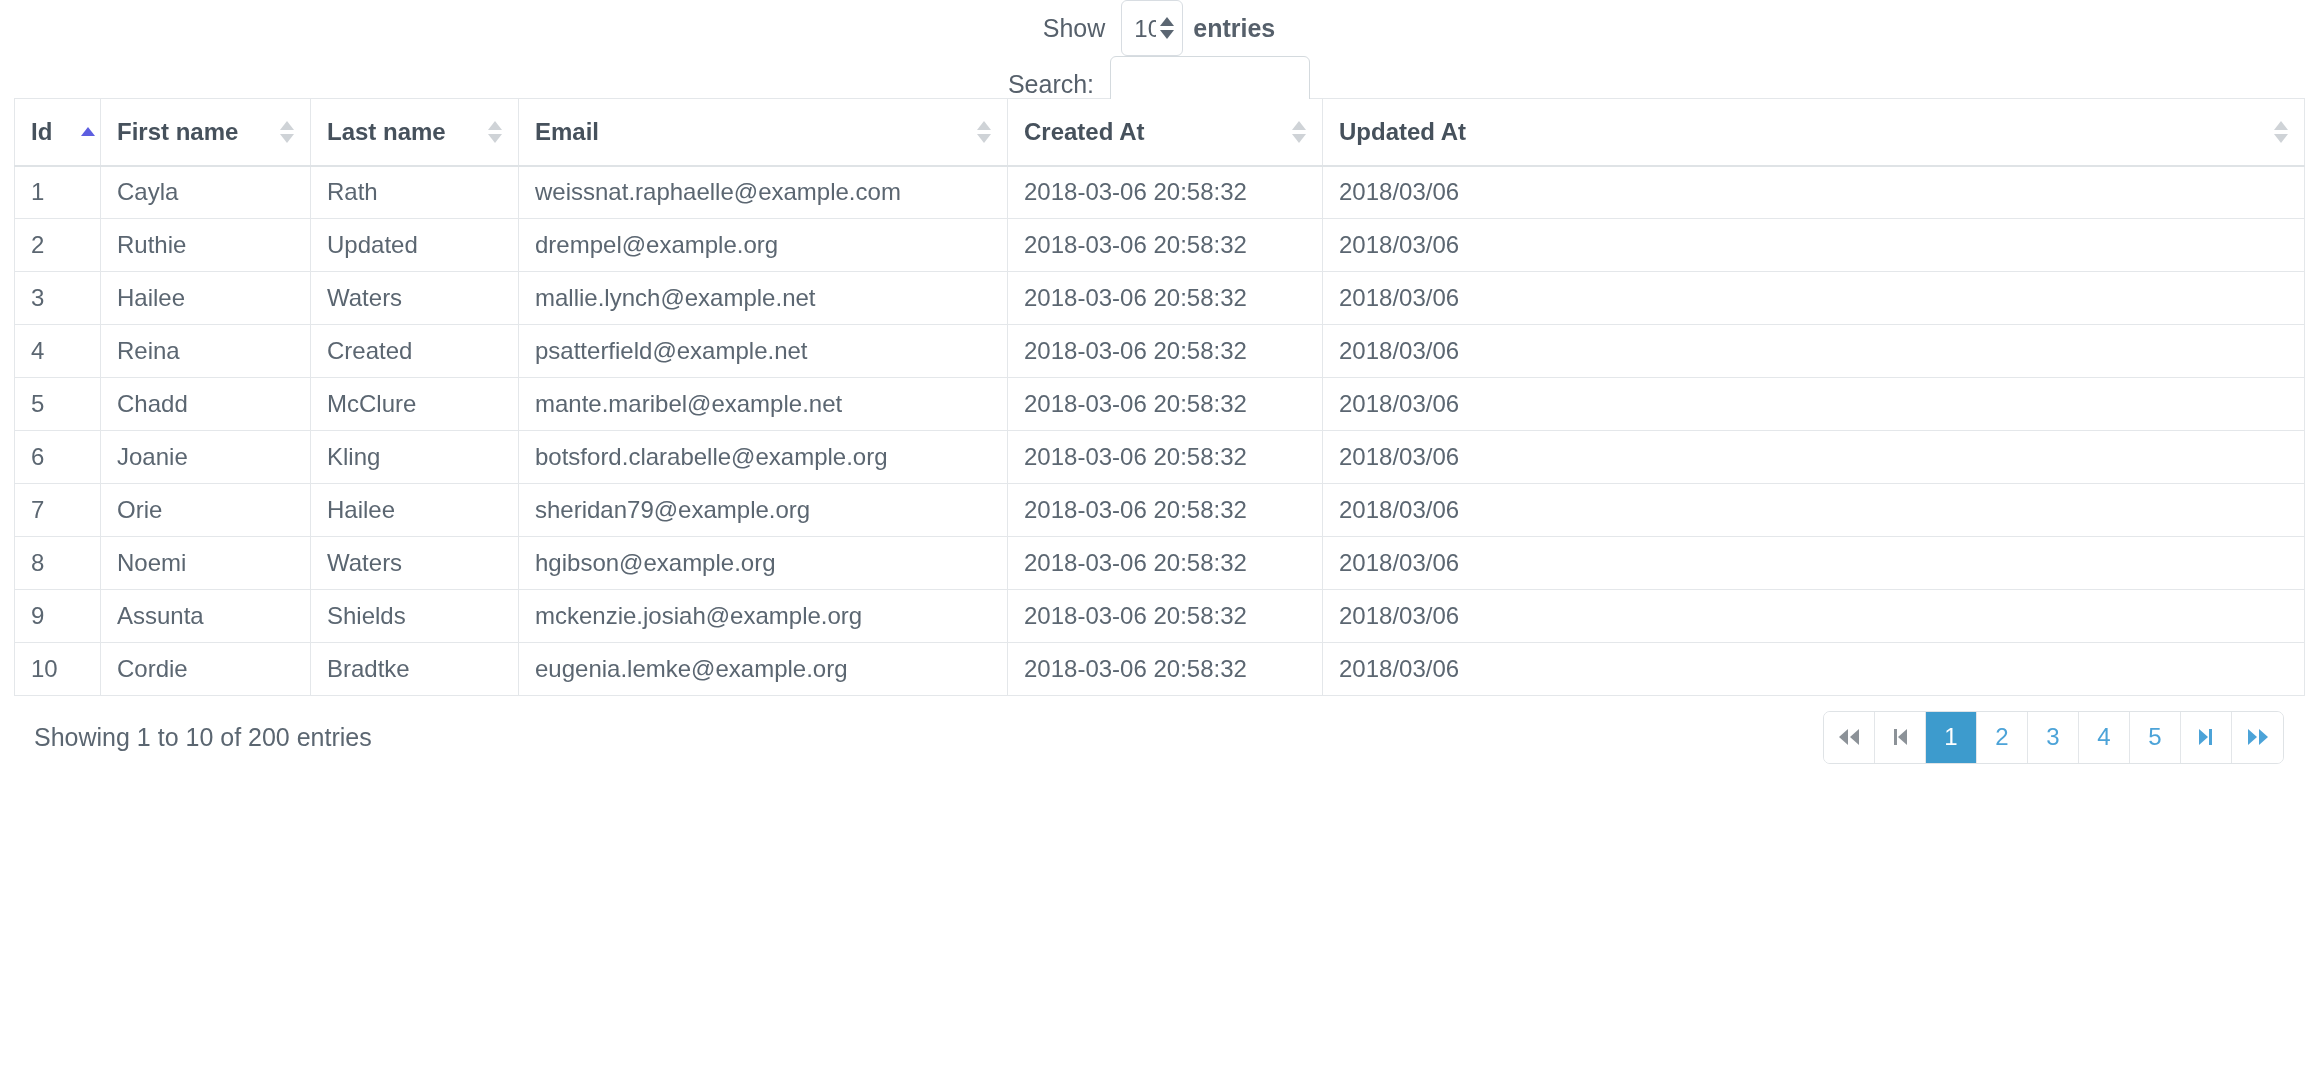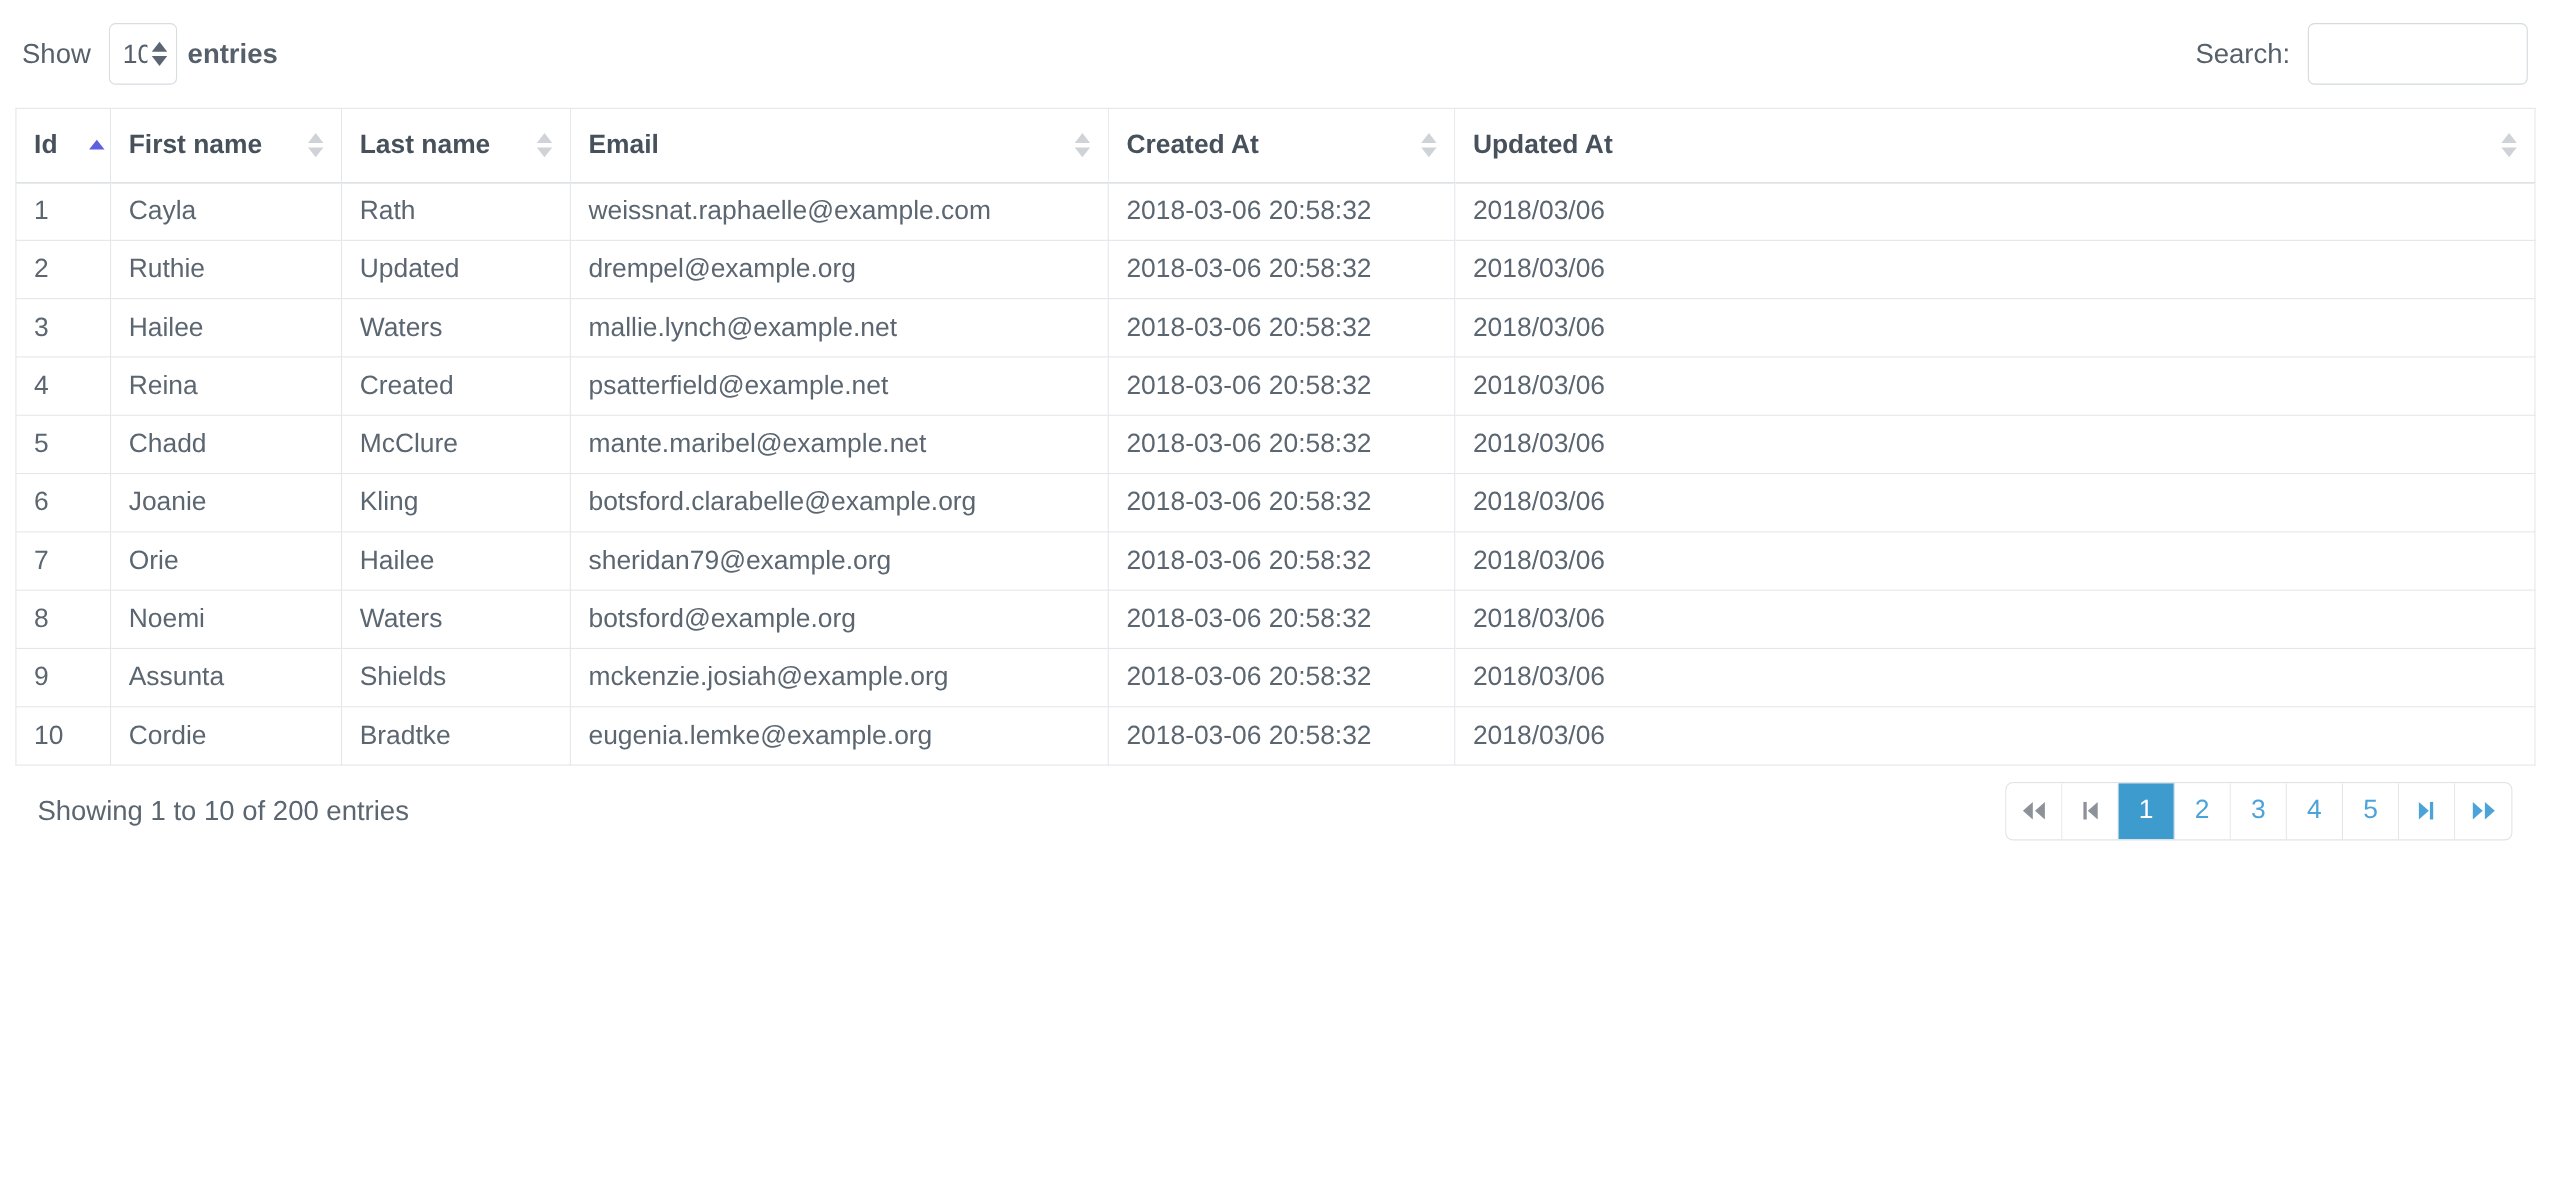--- a/index.html
+++ b/index.html
@@ -22,20 +22,21 @@
     padding: 0 14px;
   }
 
   
   .table-controls {
     display: flex;
     align-items: center;
     justify-content: space-between;
     height: 98px;
     padding: 0 6px;
+    flex-direction: column;
   }
 
   .length-control {
     display: flex;
     align-items: center;
     font-size: 25px;
     color: #56606b;
     white-space: nowrap;
   }
   .length-control .lbl-before { margin-right: 16px; }
@@ -367,21 +368,21 @@
           <td>Orie</td>
           <td>Hailee</td>
           <td>sheridan79@example.org</td>
           <td>2018-03-06 20:58:32</td>
           <td>2018/03/06</td>
         </tr>
         <tr>
           <td>8</td>
           <td>Noemi</td>
           <td>Waters</td>
-          <td>botsford@example.org</td>
+          <td>hgibson@example.org</td>
           <td>2018-03-06 20:58:32</td>
           <td>2018/03/06</td>
         </tr>
         <tr>
           <td>9</td>
           <td>Assunta</td>
           <td>Shields</td>
           <td>mckenzie.josiah@example.org</td>
           <td>2018-03-06 20:58:32</td>
           <td>2018/03/06</td>

